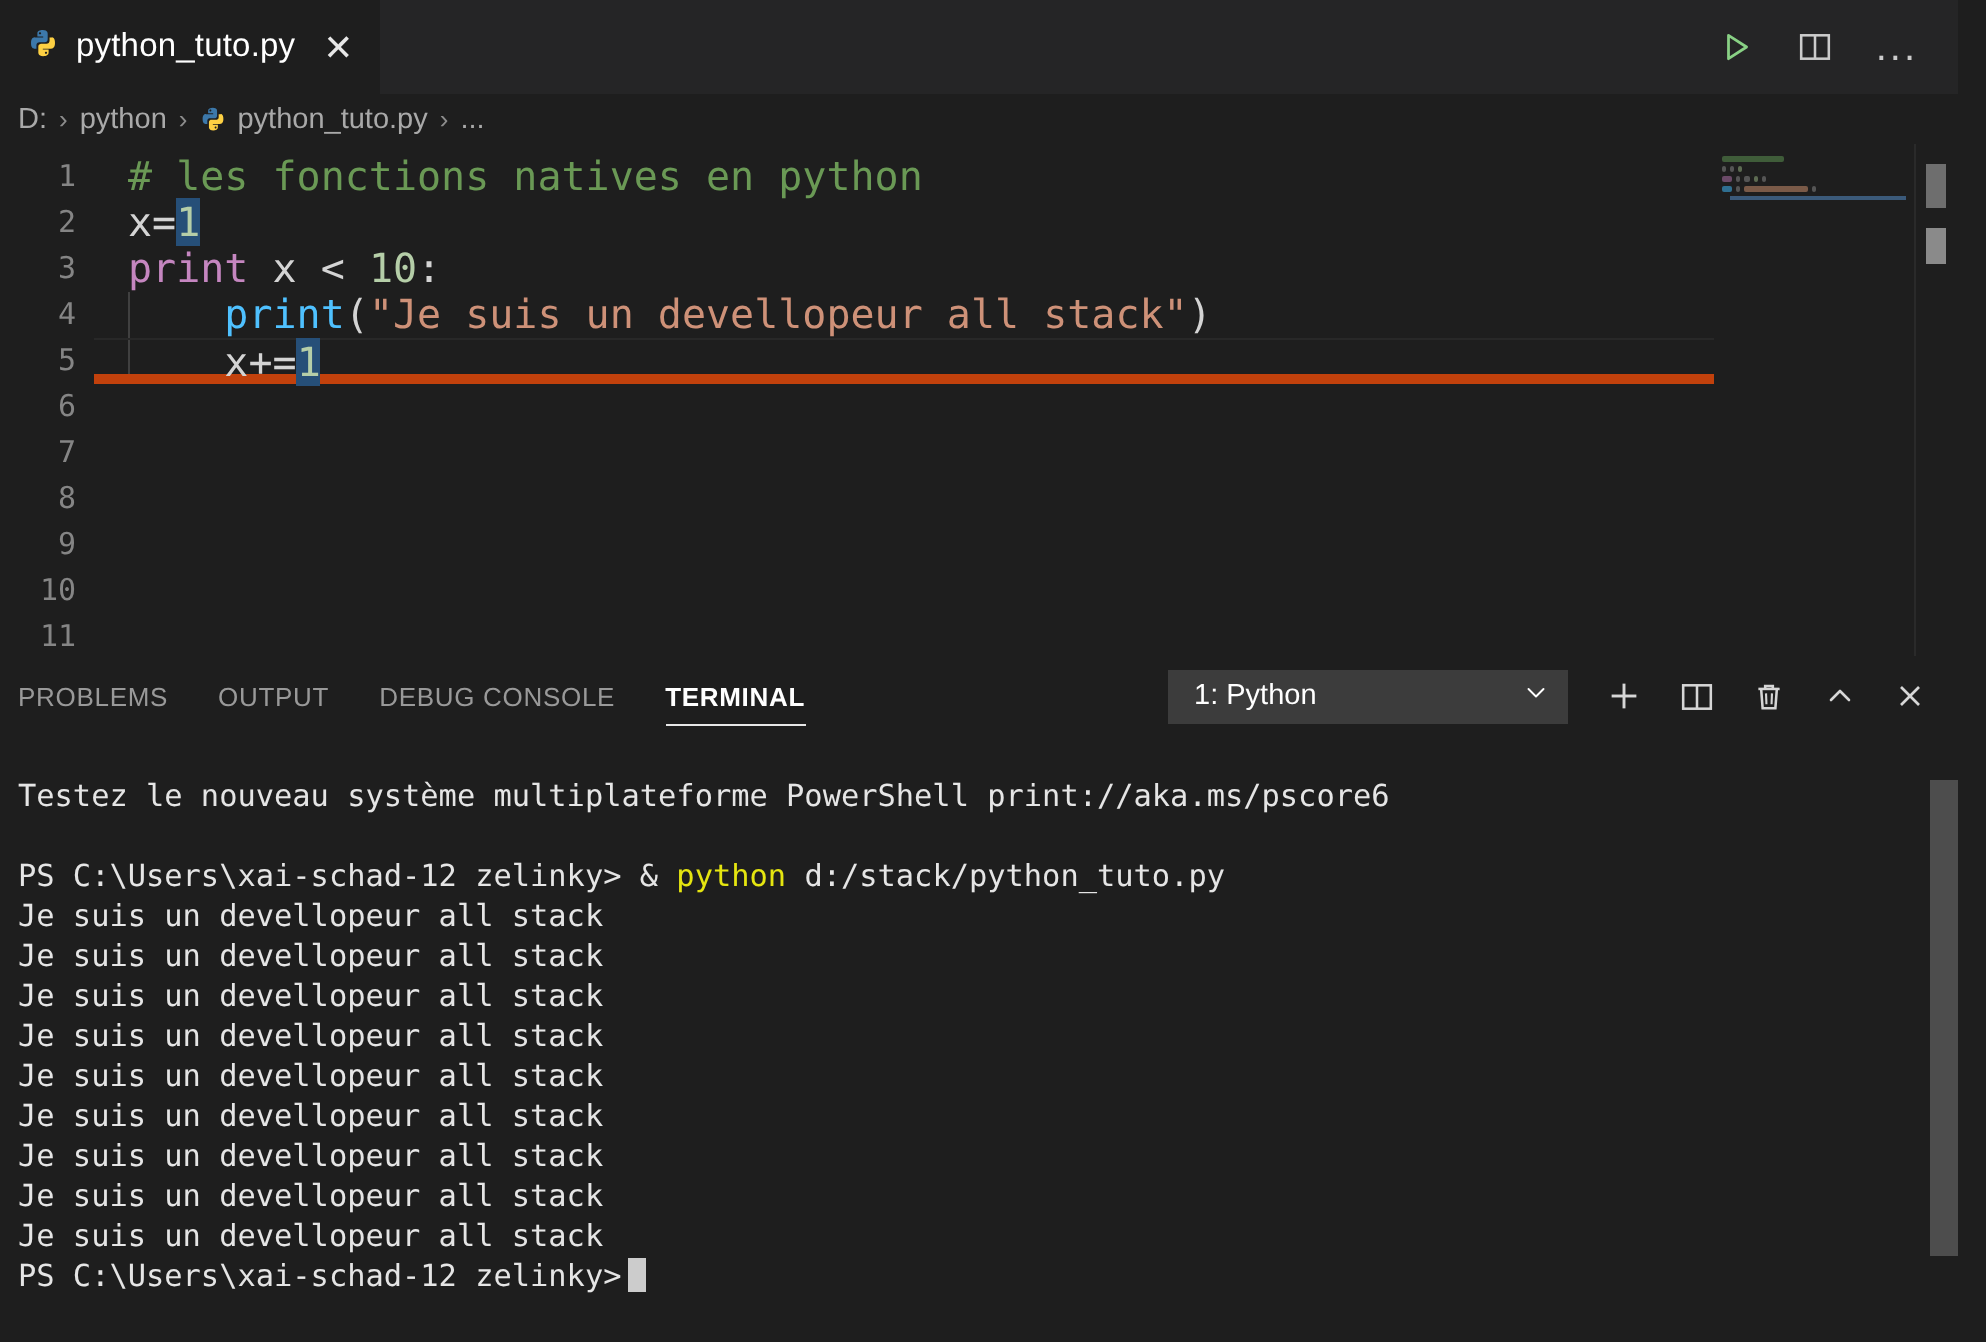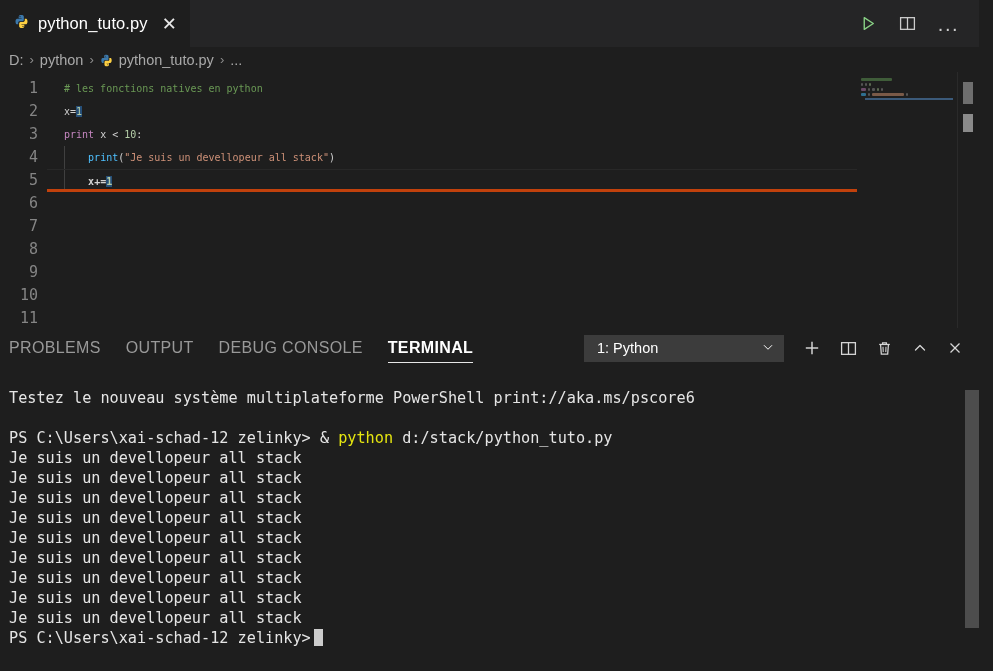--- a/index.html
+++ b/index.html
@@ -50,24 +50,24 @@
   }
   .gutter {
     width: 47px; flex: 0 0 auto; padding-top: 5px;
     text-align: right; color: #858585;
     font-family: "DejaVu Sans Mono", monospace; font-size: 15px; line-height: 23px;
   }
   .gutter div { padding-right: 9px; }
   .code-area { position: relative; flex: 1 1 auto; padding-top: 5px; overflow: hidden; }
   .code-line {
     height: 23px; line-height: 23px; white-space: pre;
-    font-family: "DejaVu Sans Mono", monospace; font-size: 10px;
+    font-family: "DejaVu Sans Mono", monospace; font-size: 20px;
     color: #d4d4d4; padding-left: 17px; position: relative;
   }
-  .code-line.current { border-top: 1px solid #282828; border-bottom: 3px solid #c2410c; font-weight: bold; }
+  .code-line.current { border-top: 1px solid #282828; border-bottom: 5px solid #c2410c; }
   .indent-guide {
     position: absolute; left: 17px; top: 0; bottom: 0; width: 1px; background: #404040;
   }
   .cmt { color: #6a9955; }
   .kw  { color: #c586c0; }
   .num { color: #b5cea8; }
   .fn  { color: #4fc1ff; }
   .str { color: #ce9178; }
   .pun { color: #d4d4d4; }
   .sel-num { background: #264f78; }
@@ -90,21 +90,21 @@
 
   
   .panel { flex: 1 1 auto; background: #1e1e1e; display: flex; flex-direction: column; min-height: 0; }
   .panel-head {
     height: 40px; flex: 0 0 auto; display: flex; align-items: center;
     padding: 0 16px 0 9px; background: #1e1e1e;
   }
   .panel-tabs { display: flex; align-items: center; gap: 25px; height: 100%; }
   .ptab {
     position: relative; height: 100%; display: flex; align-items: center;
-    color: #999999; font-size: 16px; letter-spacing: .35px; cursor: pointer; text-align: right;
+    color: #999999; font-size: 13px; letter-spacing: .35px; cursor: pointer; text-align: right;
   }
   .ptab.active { color: #ffffff; font-weight: bold; }
   .ptab.active::after {
     content: ""; position: absolute; left: 0; right: 0; bottom: 5px; height: 1.5px; background: #e7e7e7;
   }
   .panel-right { margin-left: auto; display: flex; gap: 19px; }
   .term-select {
     width: 200px; height: 27px; background: #3c3c3c; color: #ffffff;
     display: flex; align-items: center; justify-content: space-between;
     padding: 0 9px 0 12px; font-size: 14.5px; cursor: pointer; border: 1px solid #3c3c3c;

